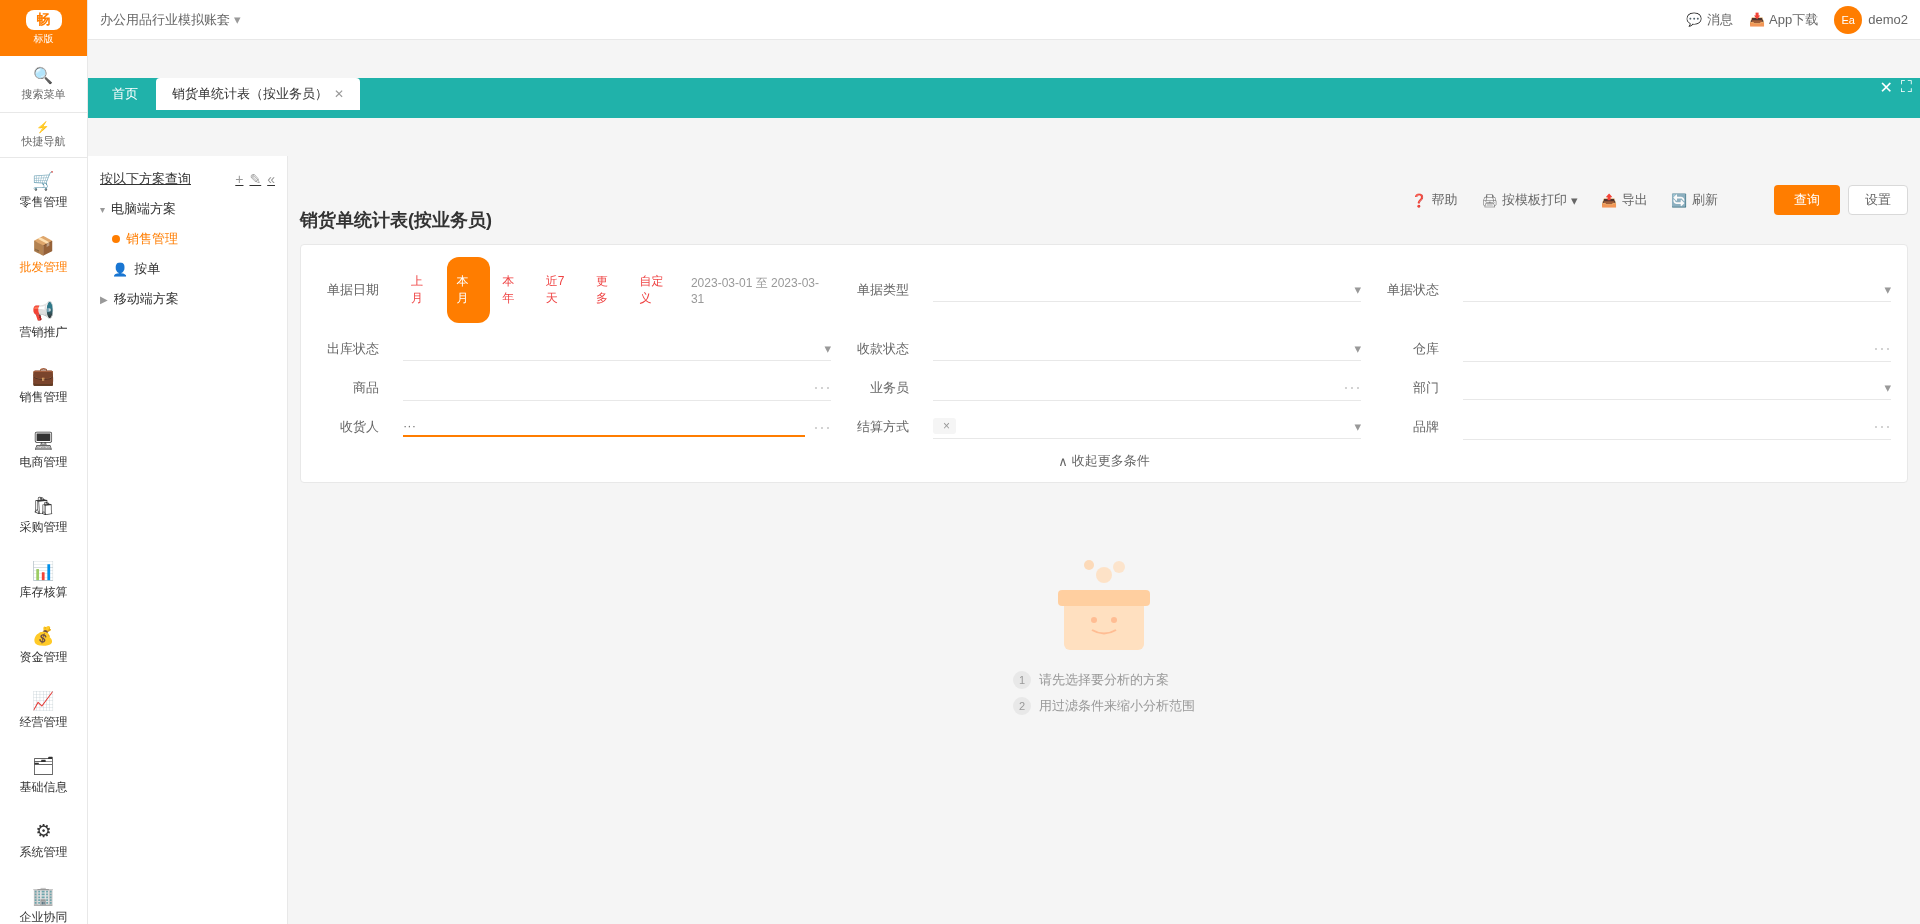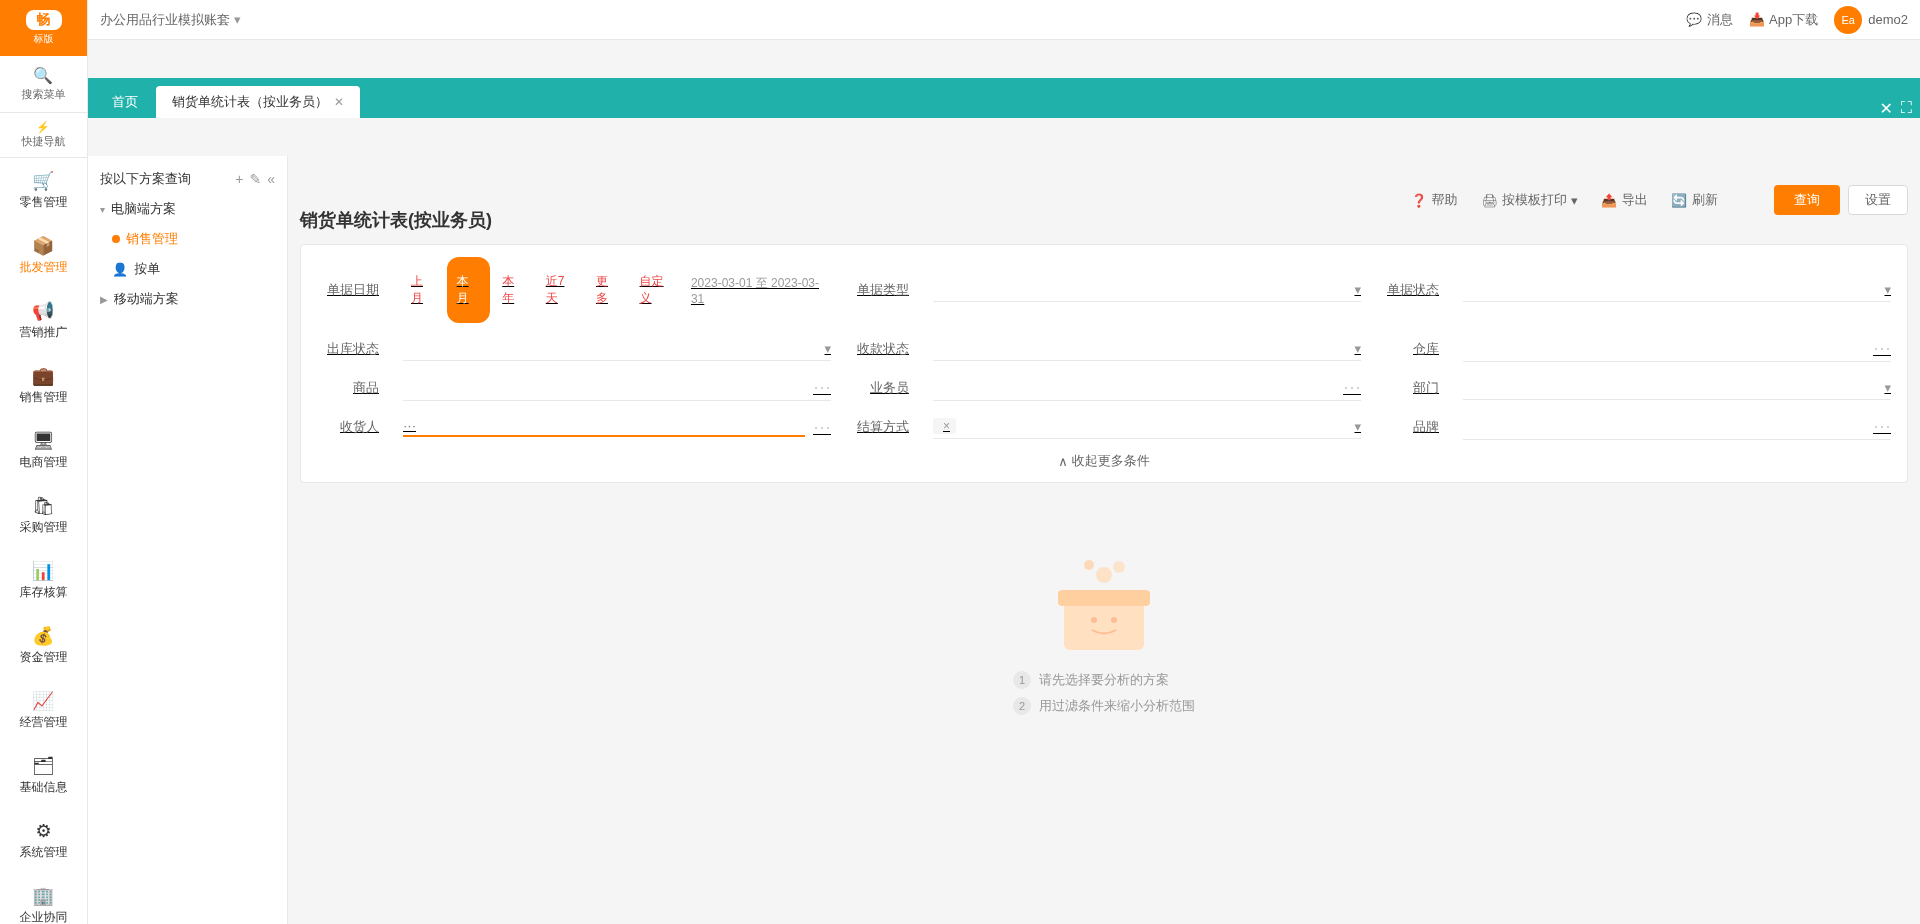--- a/index.html
+++ b/index.html
@@ -22,34 +22,34 @@
     .main-area { flex: 1; display: flex; flex-direction: column; overflow: hidden; gap: 38px; }
 
     
     .topbar { height: 40px; background: #fff; border-bottom: 1px solid #e8e8e8; display: flex; align-items: center; padding: 0 12px; gap: 8px; }
     .topbar-title { font-size: 13px; color: #666; flex: 1; display: flex; align-items: center; gap: 4px; }
     .topbar-actions { display: flex; align-items: center; gap: 16px; }
     .topbar-action { display: flex; align-items: center; gap: 4px; cursor: pointer; color: #666; font-size: 13px; }
     .user-avatar { width: 28px; height: 28px; border-radius: 50%; background: #ff7d00; display: flex; align-items: center; justify-content: center; color: #fff; font-size: 11px; overflow: hidden; }
 
     
-    .tabbar { height: 40px; background: #20b2aa; display: flex; align-items: flex-end; padding: 0 8px; gap: 2px; }
+    .tabbar { height: 40px; background: #20b2aa; display: flex; align-items: flex-start; padding: 0 8px; gap: 2px; }
     .tab-item { height: 32px; padding: 0 16px; border-radius: 4px 4px 0 0; display: flex; align-items: center; cursor: pointer; font-size: 13px; gap: 6px; }
     .tab-item.home { background: transparent; color: #fff; }
     .tab-item.active { background: #fff; color: #333; }
     .tab-item .tab-close { color: #999; font-size: 12px; cursor: pointer; }
     .tabbar-controls { margin-left: auto; display: flex; gap: 8px; }
     .tabbar-ctrl { color: #fff; cursor: pointer; font-size: 16px; }
 
     
     .content { flex: 1; display: flex; overflow: hidden; background: #f5f5f5; }
 
     
     .left-panel { width: 200px; background: #fff; border-right: 1px solid #e8e8e8; flex-shrink: 0; padding: 8px 0; overflow-y: auto; }
-    .left-panel-header { display: flex; align-items: center; justify-content: space-between; padding: 6px 12px; font-size: 13px; color: #333; font-weight: 500; }
+    .left-panel-header { display: flex; align-items: center; justify-content: space-between; padding: 6px 12px; font-size: 13px; color: #333; font-weight: 500; text-decoration: underline; }
     .left-panel-header-actions { display: flex; gap: 6px; }
     .lp-action { color: #999; cursor: pointer; font-size: 14px; }
     .tree-item { padding: 6px 12px; cursor: pointer; display: flex; align-items: center; gap: 6px; font-size: 13px; color: #333; }
     .tree-item.selected { color: #ff7d00; }
     .tree-item.indent1 { padding-left: 24px; }
     .tree-arrow { font-size: 10px; color: #999; }
     .tree-dot { width: 8px; height: 8px; background: #ff7d00; border-radius: 50%; display: inline-block; }
     .tree-icon { color: #999; font-size: 13px; }
     .tree-label-orange { color: #ff7d00; }
 
@@ -59,21 +59,21 @@
     
     .page-header { display: flex; align-items: center; justify-content: space-between; margin-bottom: 12px; }
     .page-title { font-size: 18px; font-weight: 600; color: #333; margin-top: 40px; }
     .page-header-actions { display: flex; align-items: center; gap: 8px; }
     .btn-link { display: flex; align-items: center; gap: 4px; cursor: pointer; color: #666; font-size: 13px; padding: 4px 8px; border-radius: 4px; }
     .btn-primary { background: #ff7d00; color: #fff; border: none; padding: 6px 20px; border-radius: 4px; cursor: pointer; font-size: 13px; margin-left: 40px; }
     .btn-setting { background: #fff; color: #666; border: 1px solid #d9d9d9; padding: 5px 16px; border-radius: 4px; cursor: pointer; font-size: 13px; }
 
     
     .filter-area { background: #fff; padding: 12px 16px; border-radius: 4px; border: 1px solid #e8e8e8; margin-bottom: 12px; }
-    .filter-row { display: flex; align-items: center; margin-bottom: 12px; gap: 16px; text-decoration: underline; }
+    .filter-row { display: flex; align-items: center; margin-bottom: 12px; gap: 16px; }
     .filter-row:last-child { margin-bottom: 0; }
     .filter-label { width: 70px; flex-shrink: 0; color: #666; font-size: 13px; text-align: right; padding-right: 8px; }
     .filter-control { flex: 1; display: flex; align-items: center; gap: 8px; }
     .date-tabs { display: flex; align-items: center; gap: 4px; }
     .date-tab { padding: 2px 8px; border-radius: 3px; cursor: pointer; font-size: 12px; color: #ef4444; }
     .date-tab.active { background: #ff7d00; color: #fff; border-radius: 12px; padding: 16px 10px; }
     .date-range { font-size: 12px; color: #999; }
     .filter-select { flex: 1; border: none; border-bottom: 1px solid #e8e8e8; padding: 4px 0; display: flex; align-items: center; justify-content: space-between; cursor: pointer; font-size: 13px; color: #999; }
     .filter-dots { color: #ccc; font-size: 18px; cursor: pointer; line-height: 1; }
     .filter-tag { background: #f5f5f5; border-radius: 3px; padding: 1px 6px; display: flex; align-items: center; gap: 4px; font-size: 12px; }

